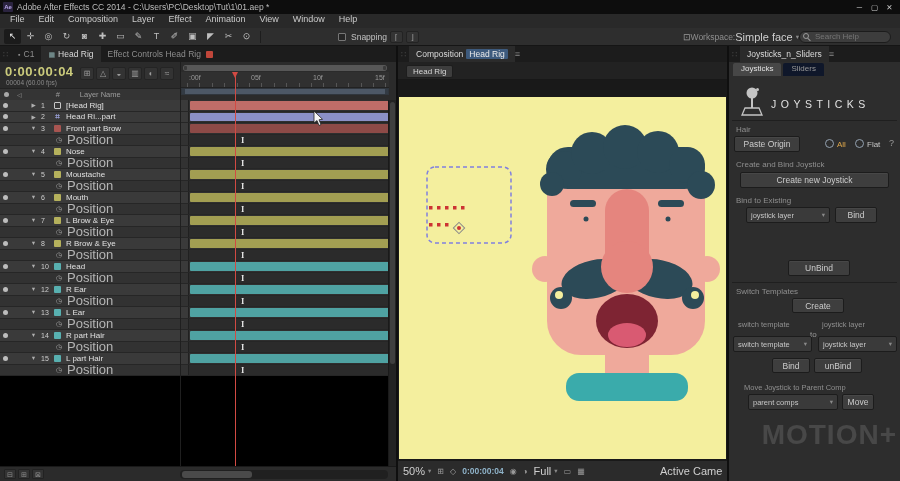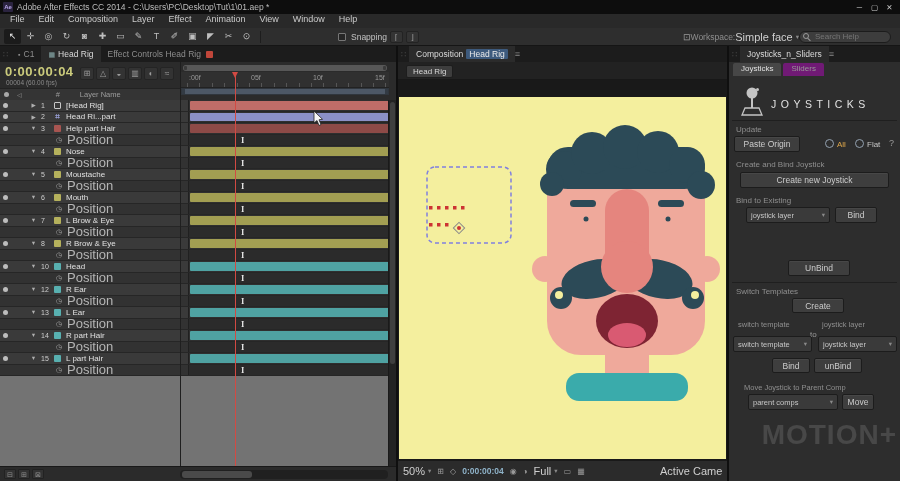--- a/index.html
+++ b/index.html
@@ -62,21 +62,21 @@
   .navigator .thumb{position:absolute;inset:0;background:#575757;border-radius:3px}
   .navigator .thumb::before,.navigator .thumb::after{content:"";position:absolute;top:1px;bottom:1px;width:3px;background:#3a3a3a;border-radius:1px}
   .navigator .thumb::before{left:1px}.navigator .thumb::after{right:1px}
   .time-ruler{position:absolute;left:0;top:10px;width:208px;height:16px;background:#303030;border-bottom:1px solid #222}
   .time-ruler::after{content:"";position:absolute;left:6px;right:0;bottom:0;height:4px;
     background:repeating-linear-gradient(90deg,#565656 0 1px,transparent 1px 12.4px)}
   .tick{position:absolute;top:2px;font-size:7px;color:#9a9a9a}
   .workarea{position:absolute;left:0;top:26px;width:208px;height:7px;background:#4d5866;border:1px solid #30363d}
   .workarea::before,.workarea::after{content:"";position:absolute;top:0;bottom:0;width:3px;background:#333b44}
   .workarea::before{left:0}.workarea::after{right:0}
-  .tl-body{position:absolute;left:0;top:54px;width:396px;height:366px;background:#737373;overflow:hidden}
+  .tl-body{position:absolute;left:0;top:54px;width:396px;height:366px;background:#000000;overflow:hidden}
   .tl-body::after{content:"";position:absolute;left:180px;top:0;bottom:0;width:1px;background:#1f1f1f}
   .tl-row{display:flex;height:11.5px;border-bottom:1px solid #262626}
   .tl-row.layer{background:#3a3a3a}
   .tl-row.prop{background:#323232}
   .c{flex:none;height:100%;display:flex;align-items:center;justify-content:center;overflow:hidden}
   .c.eye{width:10px}
   .c.eye::before{content:"";width:5px;height:5px;border-radius:50%;background:#bdbdbd}
   .c.eye.empty::before{display:none}
   .c.a2{width:9px}.c.a3{width:9px}.c.indent{width:26px}
   .c.tw{width:11px;font-size:5.5px;color:#b0b0b0}
@@ -113,21 +113,21 @@
     display:flex;align-items:center;gap:6px;padding:0 5px;font-size:8.5px;color:#b3b3b3}
   .sicon{font-size:8px;color:#9a9a9a;flex:none}
   .ico-grid::before{content:"⊞"}.ico-mask::before{content:"◇"}.ico-snap::before{content:"◉"}
   .ico-chan::before{content:"◑"}.ico-roi::before{content:"▭"}.ico-tgrid::before{content:"▦"}
   .tc-btn{font-size:8.5px;font-weight:bold}
   .view-dd{margin-left:auto;width:62px;overflow:hidden}
 
   
   #js{left:729px;width:171px;background:#2d2d2d}
   .js-subtabs{position:absolute;left:4px;top:17px;display:flex;gap:2px}
-  .js-subtab{height:13px;line-height:12px;padding:0 8px;font-size:8px;border-radius:2px 2px 0 0;background:#701a75;color:#979797}
+  .js-subtab{height:13px;line-height:12px;padding:0 8px;font-size:8px;border-radius:2px 2px 0 0;background:#0f172a;color:#979797}
   .js-subtab.active{background:#474747;color:#e0e0e0}
   .js-div{position:absolute;left:3px;right:3px;height:1px;background:#1f1f1f}
   .js-label{position:absolute;font-size:8px;color:#8f8f8f;white-space:nowrap}
   .js-btn{position:absolute;height:16px;background:#3e3e3e;border:1px solid #1c1c1c;border-radius:2px;color:#cccccc;
     font-size:8.5px;display:flex;align-items:center;justify-content:center;white-space:nowrap;box-shadow:inset 0 1px 0 rgba(255,255,255,.05)}
   .js-dd{position:absolute;height:16px;background:#3a3a3a;border:1px solid #1c1c1c;border-radius:2px;color:#c6c6c6;
     font-size:7.5px;display:flex;align-items:center;justify-content:space-between;padding:0 4px;white-space:nowrap}
   .js-dd::after{content:"▾";font-size:6.5px;color:#8a8a8a;margin-left:3px}
   .radio{position:absolute;width:9px;height:9px;border:1.5px solid #93a1b0;border-radius:50%}
   .js-title{position:absolute;left:42px;top:52px;font-size:10.5px;letter-spacing:4.5px;color:#e2e2e2;white-space:nowrap}
@@ -283,21 +283,21 @@
           </div>
           <div class="tl-row layer">
             <span class="c eye"></span>
             <span class="c a2"></span>
             <span class="c a3"></span>
             <span class="c tw open"></span>
             <span class="c num">3</span>
             <span class="c chip">
               <span class="chipbox" style="background: rgb(168, 85, 81);"></span>
             </span>
-            <span class="c name">Help part Hair</span>
+            <span class="c name">Front part Brow</span>
             <span class="c graph">
               <span class="bar" style="background: rgb(141, 74, 71);"></span>
             </span>
           </div>
           <div class="tl-row prop">
             <span class="c eye empty"></span>
             <span class="c a2"></span>
             <span class="c a3"></span>
             <span class="c indent"></span>
             <span class="c sw">◷</span>
@@ -685,21 +685,21 @@
 
     <svg class="joy-icon" width="26" height="34" viewBox="0 0 26 34">
       <circle cx="13" cy="7" r="5.5" fill="#c4c4c4"></circle>
       <circle cx="18.5" cy="3.5" r="1.5" fill="#c4c4c4"></circle>
       <rect x="12" y="12" width="2" height="10" fill="#c4c4c4"></rect>
       <path d="M6,22 L20,22 L23,29 L3,29 Z" fill="none" stroke="#c4c4c4" stroke-width="1.3"></path>
     </svg>
     <span class="js-title">JOYSTICKS</span>
 
     <div class="js-div" style="top:74px"></div>
-    <span class="js-label" style="left:7px;top:79px">Update</span>
+    <span class="js-label" style="left:7px;top:79px">Hair</span>
 
     <span class="js-btn" style="left:5px;top:90px;width:66px">Paste Origin</span>
     <span class="radio" style="left:96px;top:93px"></span>
     <span class="js-label" style="left: 108px; top: 94px; color: rgb(221, 166, 74);">All</span>
     <span class="radio" style="left:126px;top:93px"></span>
     <span class="js-label" style="left:138px;top:94px;color:#c6c6c6">Flat</span>
     <span class="help-q" style="left:160px;top:92px">?</span>
 
     <span class="js-label" style="left:7px;top:114px">Create and Bind Joystick</span>
     <span class="js-btn" style="left:11px;top:126px;width:149px">Create new Joystick</span>

